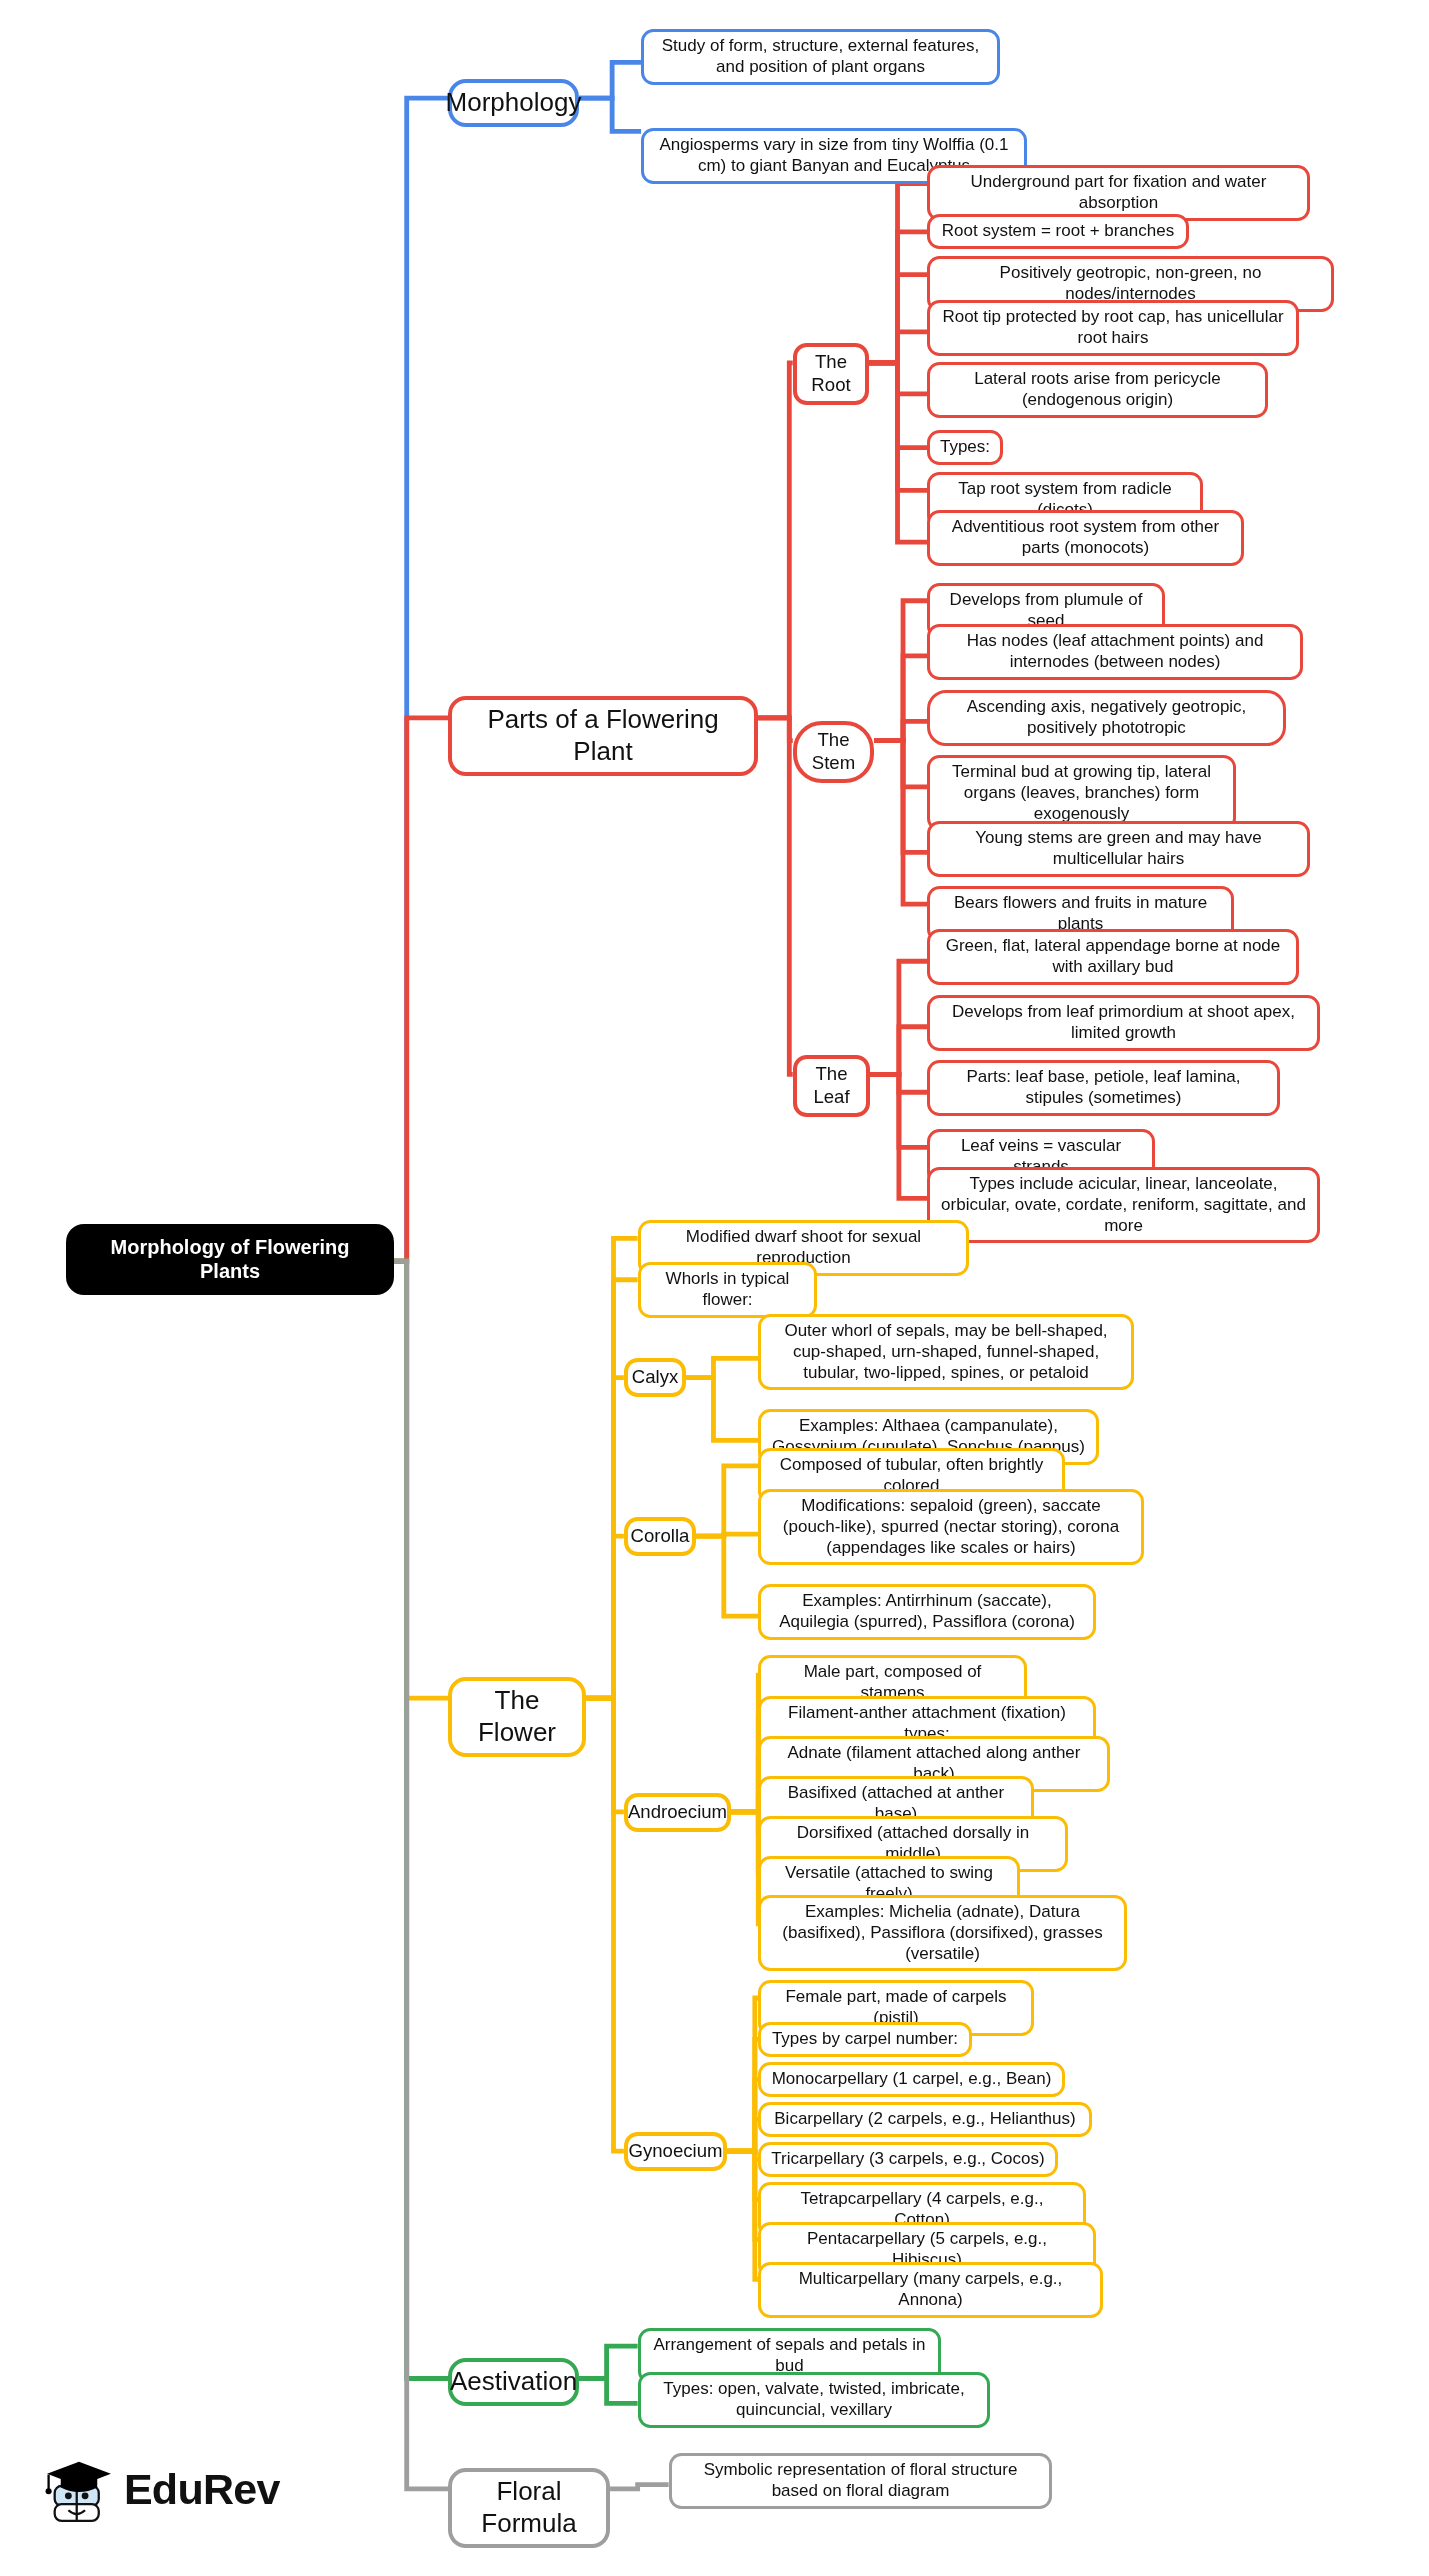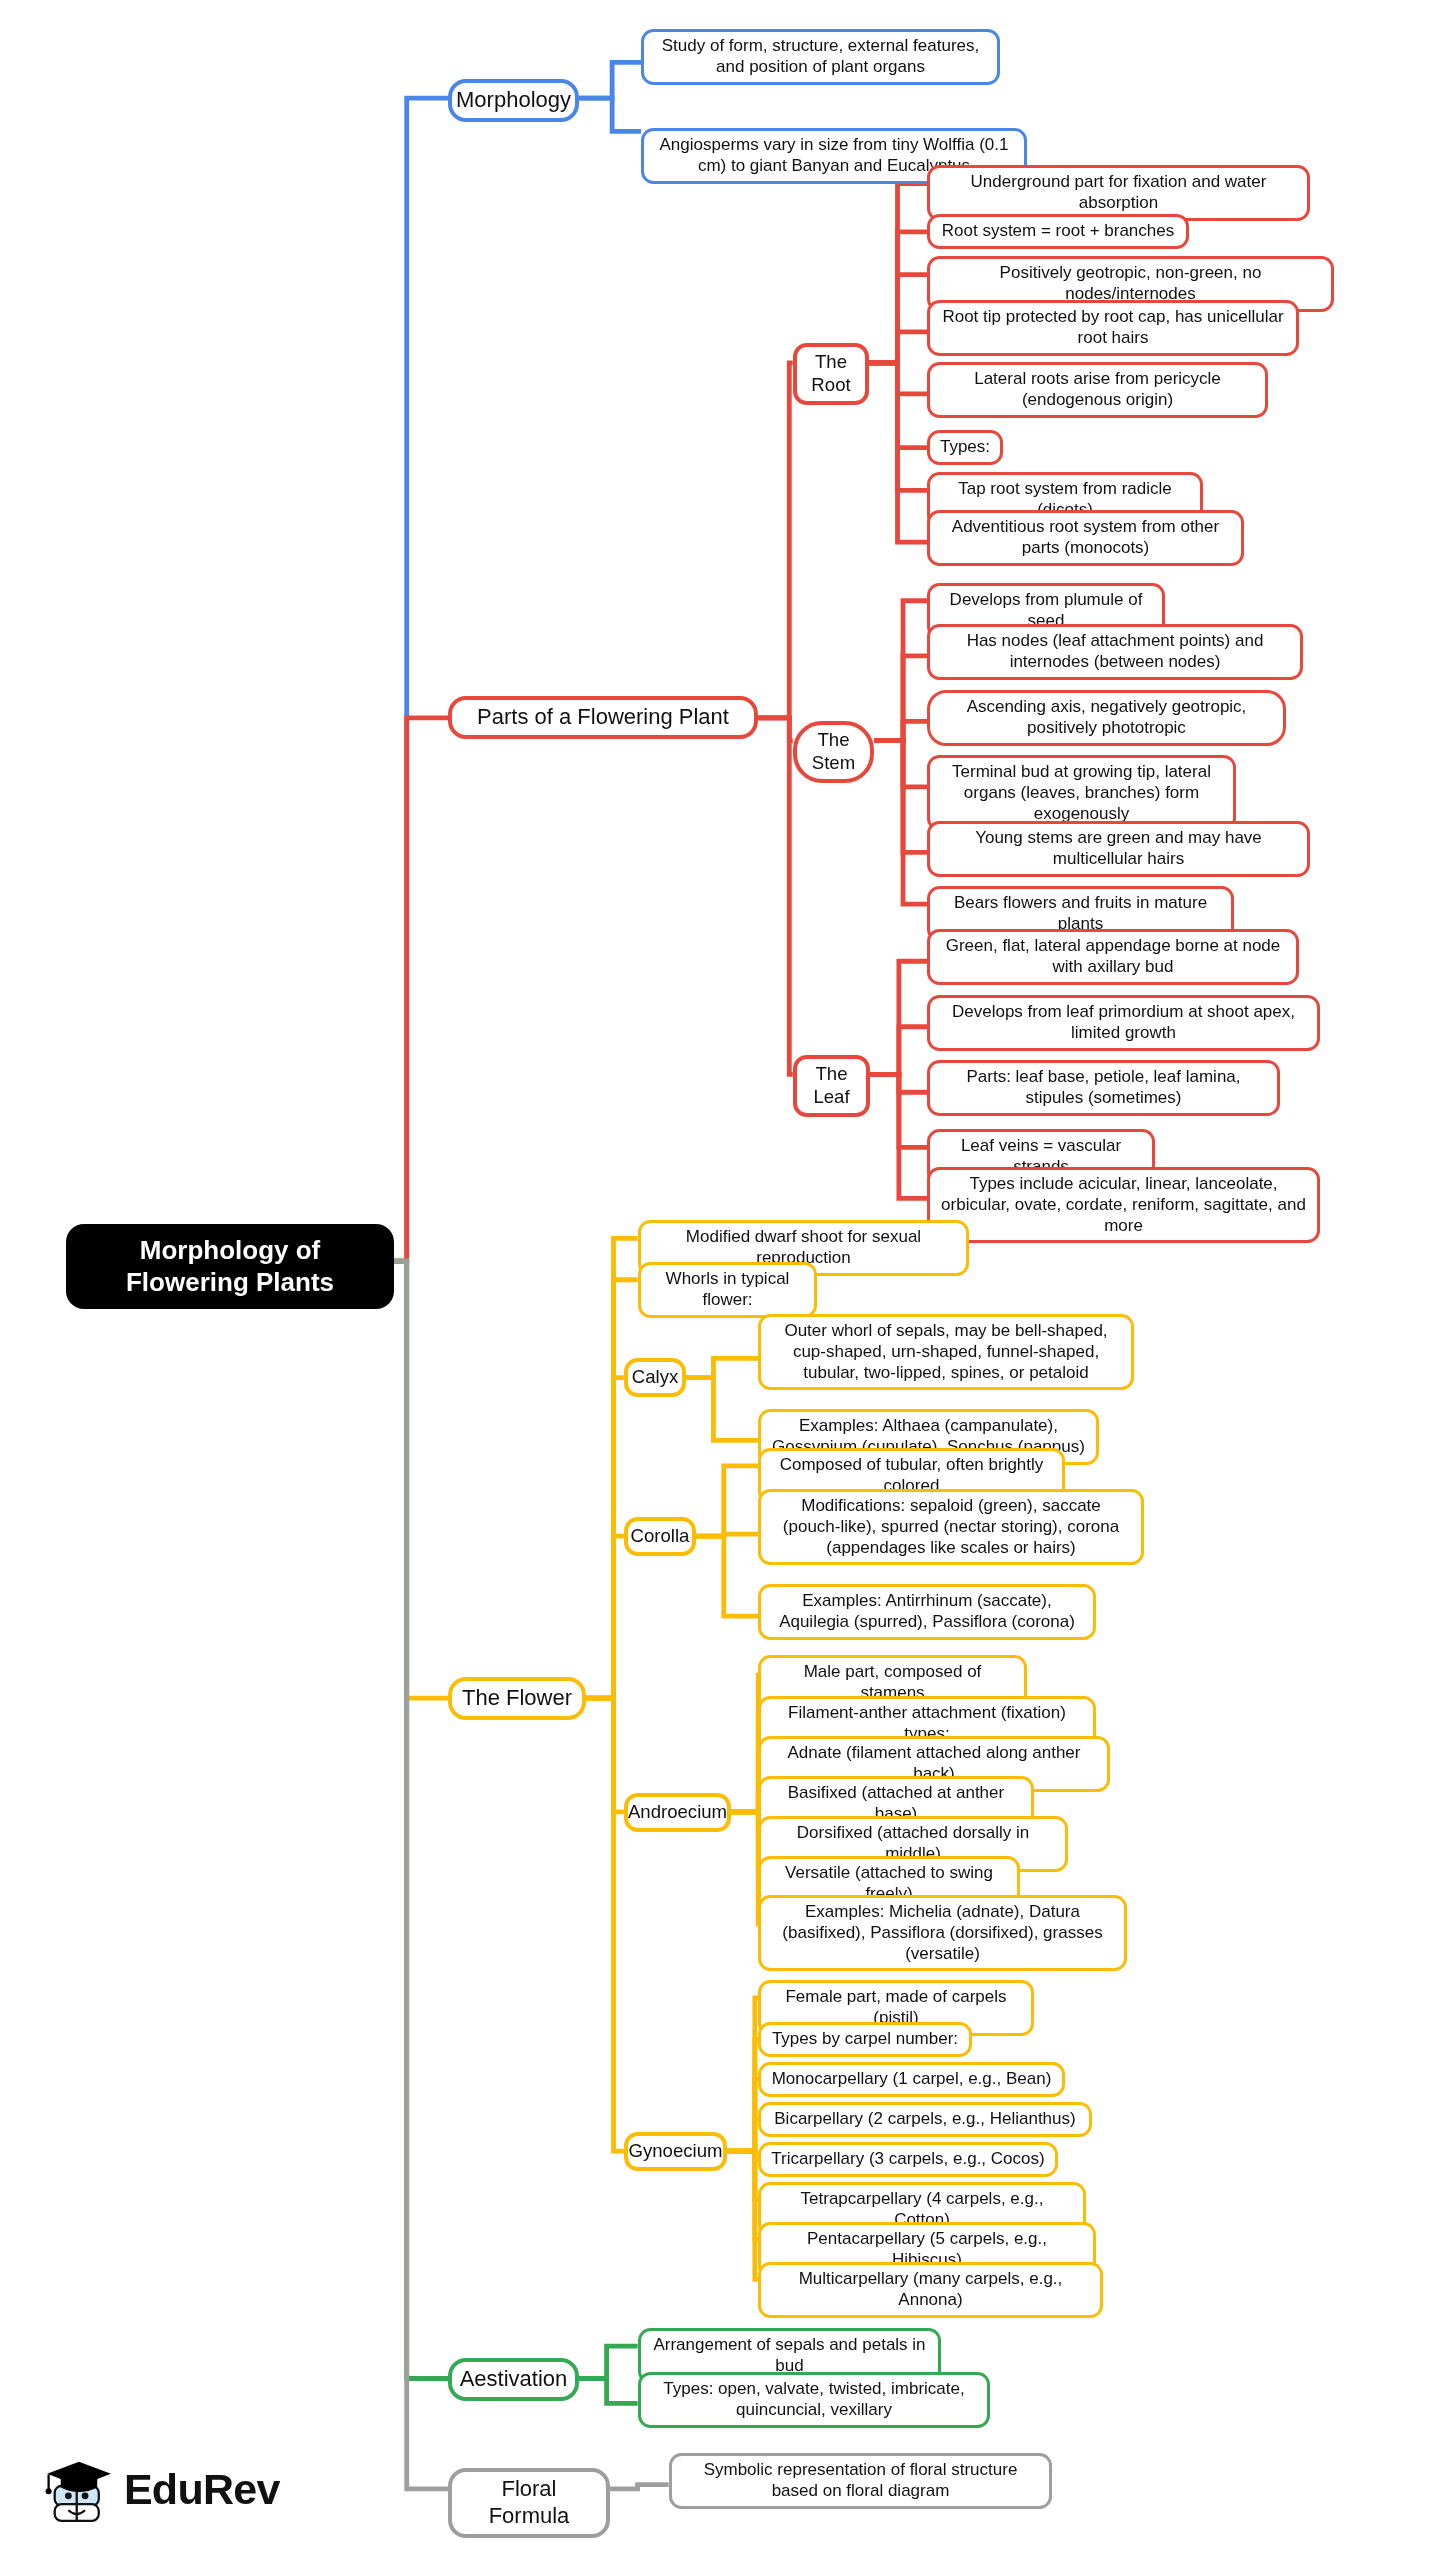--- a/index.html
+++ b/index.html
@@ -3,22 +3,22 @@
 <meta charset="utf-8">
 <style>
   html,body{margin:0;padding:0;background:#ffffff;}
   body{font-family:"Liberation Sans", sans-serif;}
   #root-canvas{position:relative;width:1429px;height:2576px;background:#fff;overflow:hidden;}
   svg#wires{position:absolute;left:0;top:0;width:1429px;height:2576px;pointer-events:none;}
   .node{position:absolute;box-sizing:border-box;background:#ffffff;border-style:solid;
         display:flex;align-items:center;justify-content:center;text-align:center;
         color:#111111;line-height:1.22;padding:4.1px 9.7px;}
   .n-root{background:#000000;color:#ffffff;font-weight:bold;border:none;border-radius:18px;
-          font-size:26px;line-height:1.22;padding:11px 28px;}
-  .n-branch{border-radius:18px;font-size:22px;border-width:4.8px;}
+          font-size:20px;line-height:1.22;padding:11px 28px;}
+  .n-branch{border-radius:18px;font-size:26px;border-width:4.8px;}
   .n-sub{border-radius:13.8px;font-size:18.6px;border-width:4.1px;}
   .n-leaf{border-radius:12.4px;font-size:17px;border-width:3.4px;}
   .logo-wrap{position:absolute;display:flex;align-items:center;}
   .logo-text{font-size:43px;font-weight:bold;color:#111;letter-spacing:-0.7px;margin-left:6.9px;
              font-family:"Liberation Sans", sans-serif;}
 </style>
 </head>
 <body>
 
 <div id="root-canvas">

